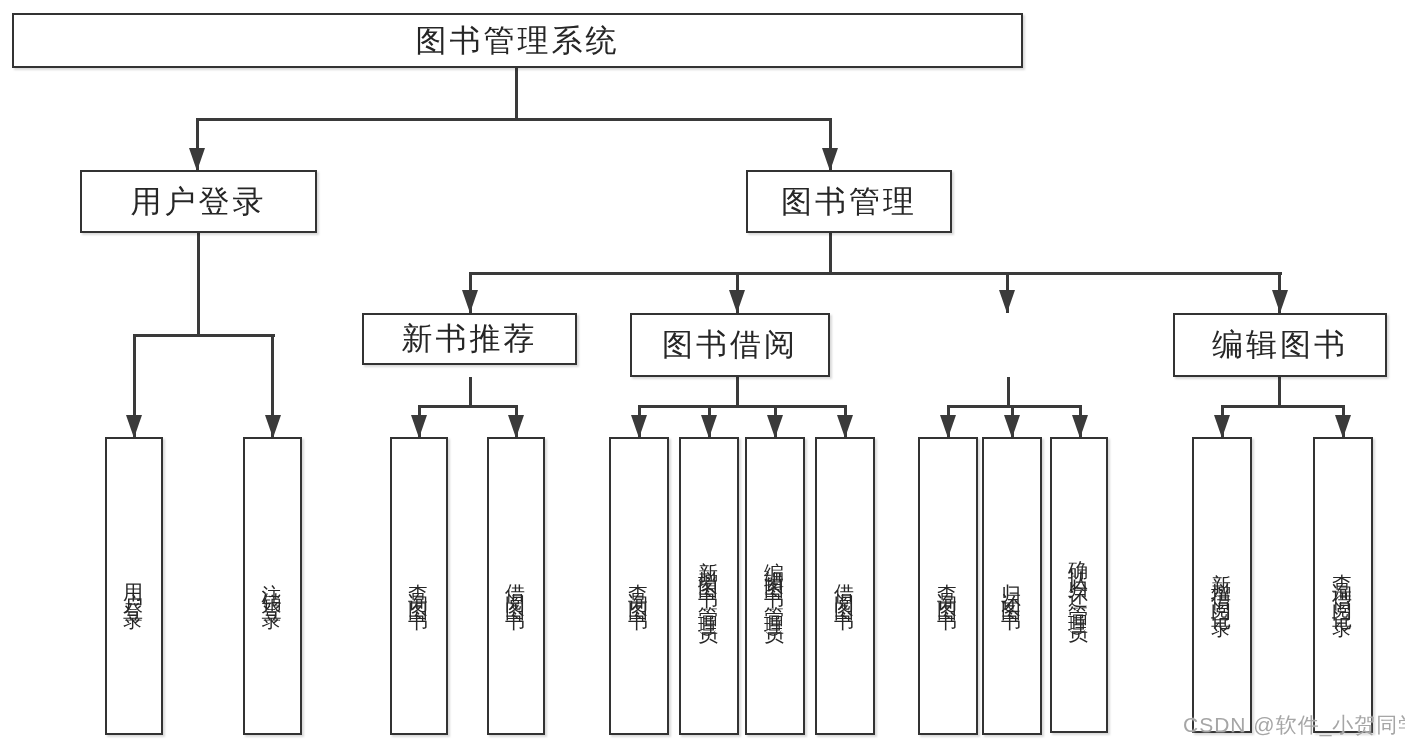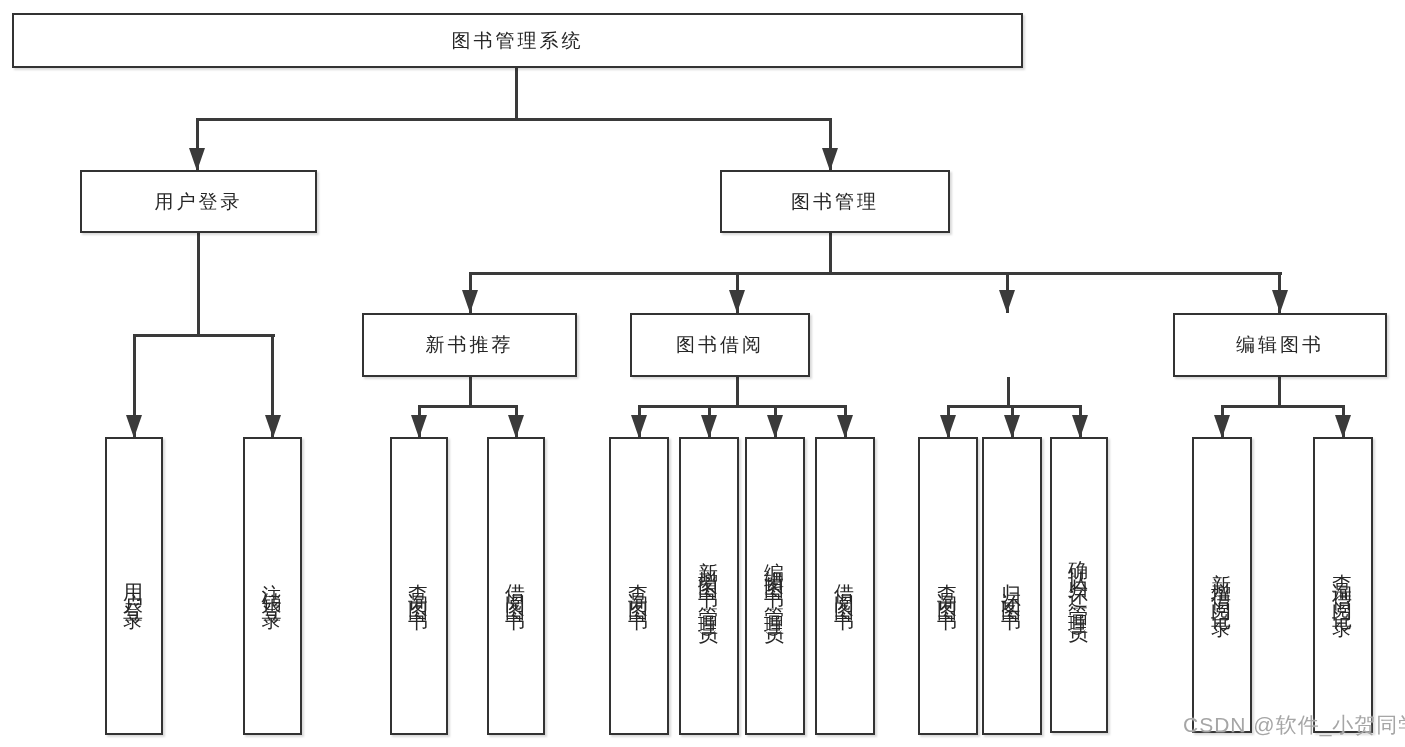--- a/index.html
+++ b/index.html
@@ -20,21 +20,21 @@
     overflow:hidden;
   }
   .box{
     position:absolute;
     box-sizing:border-box;
     background:var(--fill);
     border:2.5px solid var(--border);
     display:flex;
     align-items:center;
     justify-content:center;
-    font-size:19px;
+    font-size:31px;
     letter-spacing:3px;
     color:var(--text);
     box-shadow:2px 2px 2px rgba(0,0,0,0.15);
     white-space:nowrap;
   }
   .vbox{
     writing-mode:vertical-lr;
     text-orientation:mixed;
     font-size:20px;
     letter-spacing:9px;
@@ -120,24 +120,24 @@
   <div class="ln v" style="left:1278px;top:377px;height:31px"></div>
   <div class="ln h" style="left:1220.5px;top:405px;width:124px"></div>
   <div class="ln v" style="left:1220.5px;top:405px;height:33px"></div>
   <div class="arw" style="left:1214px;top:415px"></div>
   <div class="ln v" style="left:1341.5px;top:405px;height:33px"></div>
   <div class="arw" style="left:1335px;top:415px"></div>
 
   <div class="box" style="left:12px;top:13px;width:1011px;height:55px">图书管理系统</div>
 
   <div class="box" style="left:80px;top:170px;width:237px;height:63px">用户登录</div>
-  <div class="box" style="left:720px;top:170px;width:230px;height:63px">图书管理</div>
+  <div class="box" style="left:746px;top:170px;width:206px;height:63px">图书管理</div>
 
-  <div class="box" style="left:362px;top:313px;width:215px;height:64px">新书推荐</div>
-  <div class="box" style="left:630px;top:313px;width:180px;height:64px">图书借阅</div>
+  <div class="box" style="left:362px;top:313px;width:215px;height:52px">新书推荐</div>
+  <div class="box" style="left:630px;top:313px;width:200px;height:64px">图书借阅</div>
   <div class="box" style="left:1173px;top:313px;width:214px;height:64px">编辑图书</div>
 
   <div class="box vbox" style="left:105px;top:437px;width:58px;height:298px">用户登录</div>
   <div class="box vbox" style="left:243px;top:437px;width:59px;height:298px">注销登录</div>
 
   <div class="box vbox" style="left:390px;top:437px;width:58px;height:298px">查询图书</div>
   <div class="box vbox" style="left:487px;top:437px;width:58px;height:298px">借阅图书</div>
 
   <div class="box vbox" style="left:609px;top:437px;width:60px;height:298px">查询图书</div>
   <div class="box vbox" style="left:679px;top:437px;width:60px;height:298px">新增图书（管理员）</div>

